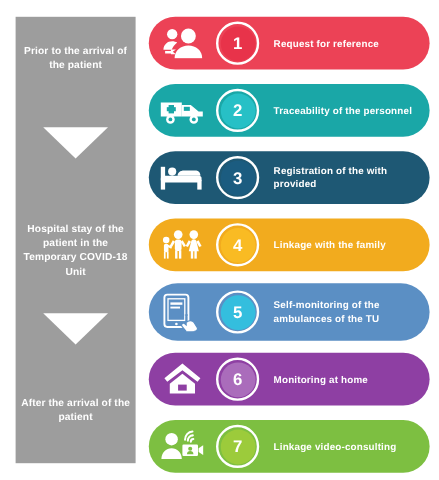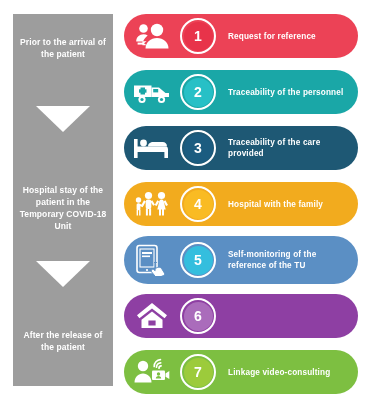--- a/index.html
+++ b/index.html
@@ -113,21 +113,21 @@
 
 <div id="stage">
 
   <div class="phase-col" style="background: rgb(157, 157, 157);">
     <div class="phase-block phase-1">Prior to the arrival of the patient</div>
     <div class="tri tri-1" style="border-top-color: rgb(255, 255, 255);"></div>
 
     <div class="phase-block phase-2">Hospital stay of the patient in the Temporary COVID-18 Unit</div>
     <div class="tri tri-2" style="border-top-color: rgb(255, 255, 255);"></div>
 
-    <div class="phase-block phase-3">After the release of the patient</div>
+    <div class="phase-block phase-3">After the arrival of the patient</div>
   </div>
 
   <div class="row" id="row1" style="top: 14px; background: rgb(236, 66, 86);">
     <div class="row-icon">
       <svg width="34" height="26" viewBox="0 0 34 26">
         <circle cx="22" cy="7" r="6.2" fill="#fff"></circle>
         <path d="M10.5 25.5c0-6.3 5.2-10.6 11.5-10.6S33.5 19.2 33.5 25.5z" fill="#fff"></path>
         <circle cx="8.5" cy="5.5" r="4.3" fill="#fff"></circle>
         <path d="M1.2 18.5c0-4.3 3.3-7.2 7.3-7.2 1.6 0 3 .45 4.2 1.2-2.3 1.9-3.9 4.1-4.6 6z" fill="#fff"></path>
         <path d="M7.4 18.2h4.2l-2.6 2.0 2.6 2.0H7.4z" fill="#fff"></path>
@@ -172,21 +172,21 @@
         <rect x="31.4" y="13" width="3.6" height="8" fill="#fff"></rect>
         <circle cx="10.5" cy="6" r="3.4" fill="#fff"></circle>
         <path d="M15 9.4c0-2.5 2.2-4.3 5.4-4.3h9.2c2.6 0 4.4 1.6 4.4 4.3z" fill="#fff"></path>
       </svg>
     </div>
     <div class="num-wrap">
       <div class="num-disc" id="d3" style="background: rgb(27, 92, 128);"></div>
       <div class="num-ring"></div>
       <span class="num-txt">3</span>
     </div>
-    <div class="row-label">Traceability of the care provided</div>
+    <div class="row-label">Registration of the with provided</div>
   </div>
 
   <div class="row" id="row4" style="top: 182px; background: rgb(242, 171, 30);">
     <div class="row-icon">
       <svg width="38" height="28" viewBox="0 0 38 28">
 
         <circle cx="5.5" cy="10" r="2.7" fill="#fff"></circle>
         <rect x="3.6" y="13.2" width="3.8" height="7" rx="1.6" fill="#fff"></rect>
         <rect x="3.6" y="19.5" width="1.4" height="6" fill="#fff"></rect>
         <rect x="6.1" y="19.5" width="1.4" height="6" fill="#fff"></rect>
@@ -205,55 +205,56 @@
         <rect x="29" y="19" width="2" height="6.5" fill="#fff"></rect>
         <path d="M24.3 10.3l-2.6 4.6 1.9 1 2.6-4.5z" fill="#fff"></path>
         <path d="M32.4 10.3l2.6 4.6-1.9 1-2.6-4.5z" fill="#fff"></path>
       </svg>
     </div>
     <div class="num-wrap">
       <div class="num-disc" id="d4" style="background: rgb(249, 187, 35);"></div>
       <div class="num-ring"></div>
       <span class="num-txt">4</span>
     </div>
-    <div class="row-label">Hospital with the family</div>
+    <div class="row-label">Linkage with the family</div>
   </div>
 
   <div class="row row-tall" id="row5" style="top: 236px; background: rgb(91, 143, 196);">
     <div class="row-icon">
       <svg width="34" height="32" viewBox="0 0 34 32">
         <rect x="2" y="1.5" width="20" height="27" rx="2.4" fill="none" stroke="#fff" stroke-width="1.6"></rect>
         <rect x="5" y="5" width="14" height="18" fill="none" stroke="#fff" stroke-width="1.1"></rect>
         <rect x="7" y="8" width="10" height="2" fill="#fff"></rect>
         <rect x="7" y="11.5" width="8" height="1.6" fill="#fff"></rect>
         <circle cx="12" cy="26" r="1.1" fill="#fff"></circle>
         <path d="M19 18.5c1 0 1.6.8 1.6 1.7v4.2c1-.8 2.2-1.2 3.2-1.2 1.4 0 2.4.7 2.9 1.5l2.6 4.2c.6 1 .2 2.2-.9 2.7l-4.6 1.9c-1.3.5-2.6.1-3.4-.9l-3.7-4.6c-.7-.9-.5-2 .4-2.5.7-.4 1.5-.3 2 .3l1 .9v-6.5c0-.9.7-1.7 1.6-1.7z" fill="#fff" stroke="#5b8fc4" stroke-width="1"></path>
       </svg>
     </div>
     <div class="num-wrap">
       <div class="num-disc" id="d5" style="background: rgb(52, 190, 222);"></div>
       <div class="num-ring"></div>
       <span class="num-txt">5</span>
     </div>
-    <div class="row-label">Self-monitoring of the reference of the TU</div>
+    <div class="row-label">Self-monitoring of the ambulances of the TU</div>
   </div>
 
   <div class="row" id="row6" style="top: 294px; background: rgb(142, 63, 163);">
     <div class="row-icon">
       <svg width="32" height="28" viewBox="0 0 32 28">
         <path d="M16 1L31 13.2l-2.4 3L16 6.6 3.4 16.2 1 13.2z" fill="#fff"></path>
         <path d="M16 9.5l10.5 8.3V26H5.5v-8.2z" fill="#fff"></path>
         <rect x="12.4" y="18.5" width="7.2" height="5" fill="#8e3fa3"></rect>
       </svg>
     </div>
     <div class="num-wrap">
       <div class="num-disc" id="d6" style="background: rgb(170, 108, 187);"></div>
       <div class="num-ring"></div>
       <span class="num-txt">6</span>
     </div>
+    <div class="row-label">Monitoring at home</div>
   </div>
 
   <div class="row" id="row7" style="top: 350px; background: rgb(125, 191, 65);">
     <div class="row-icon">
       <svg width="36" height="28" viewBox="0 0 36 28">
         <circle cx="9" cy="8" r="5.2" fill="#fff"></circle>
         <path d="M0.5 24.5c0-5.3 3.9-9 8.5-9s8.5 3.7 8.5 9z" fill="#fff"></path>
         <rect x="18" y="12.5" width="13" height="9.5" rx="1" fill="#fff"></rect>
         <path d="M31.5 15.5l3.8-2.4v8l-3.8-2.4z" fill="#fff"></path>
         <circle cx="24.5" cy="16" r="1.7" fill="#7dbf41"></circle>

